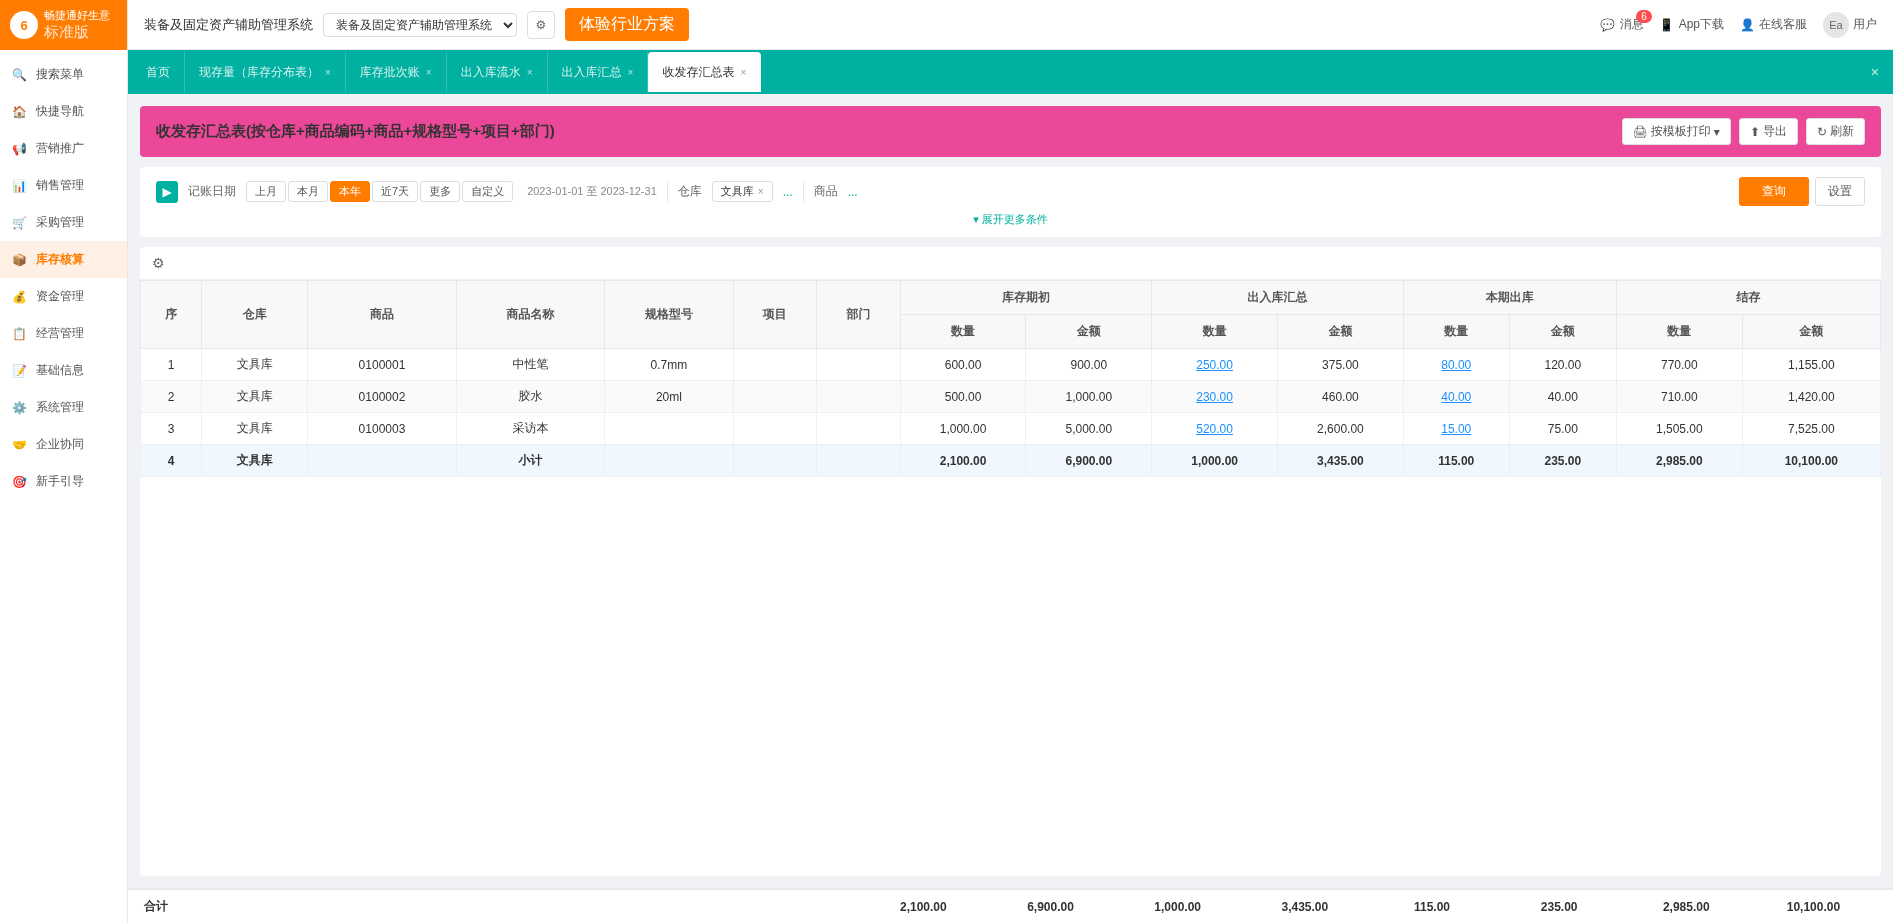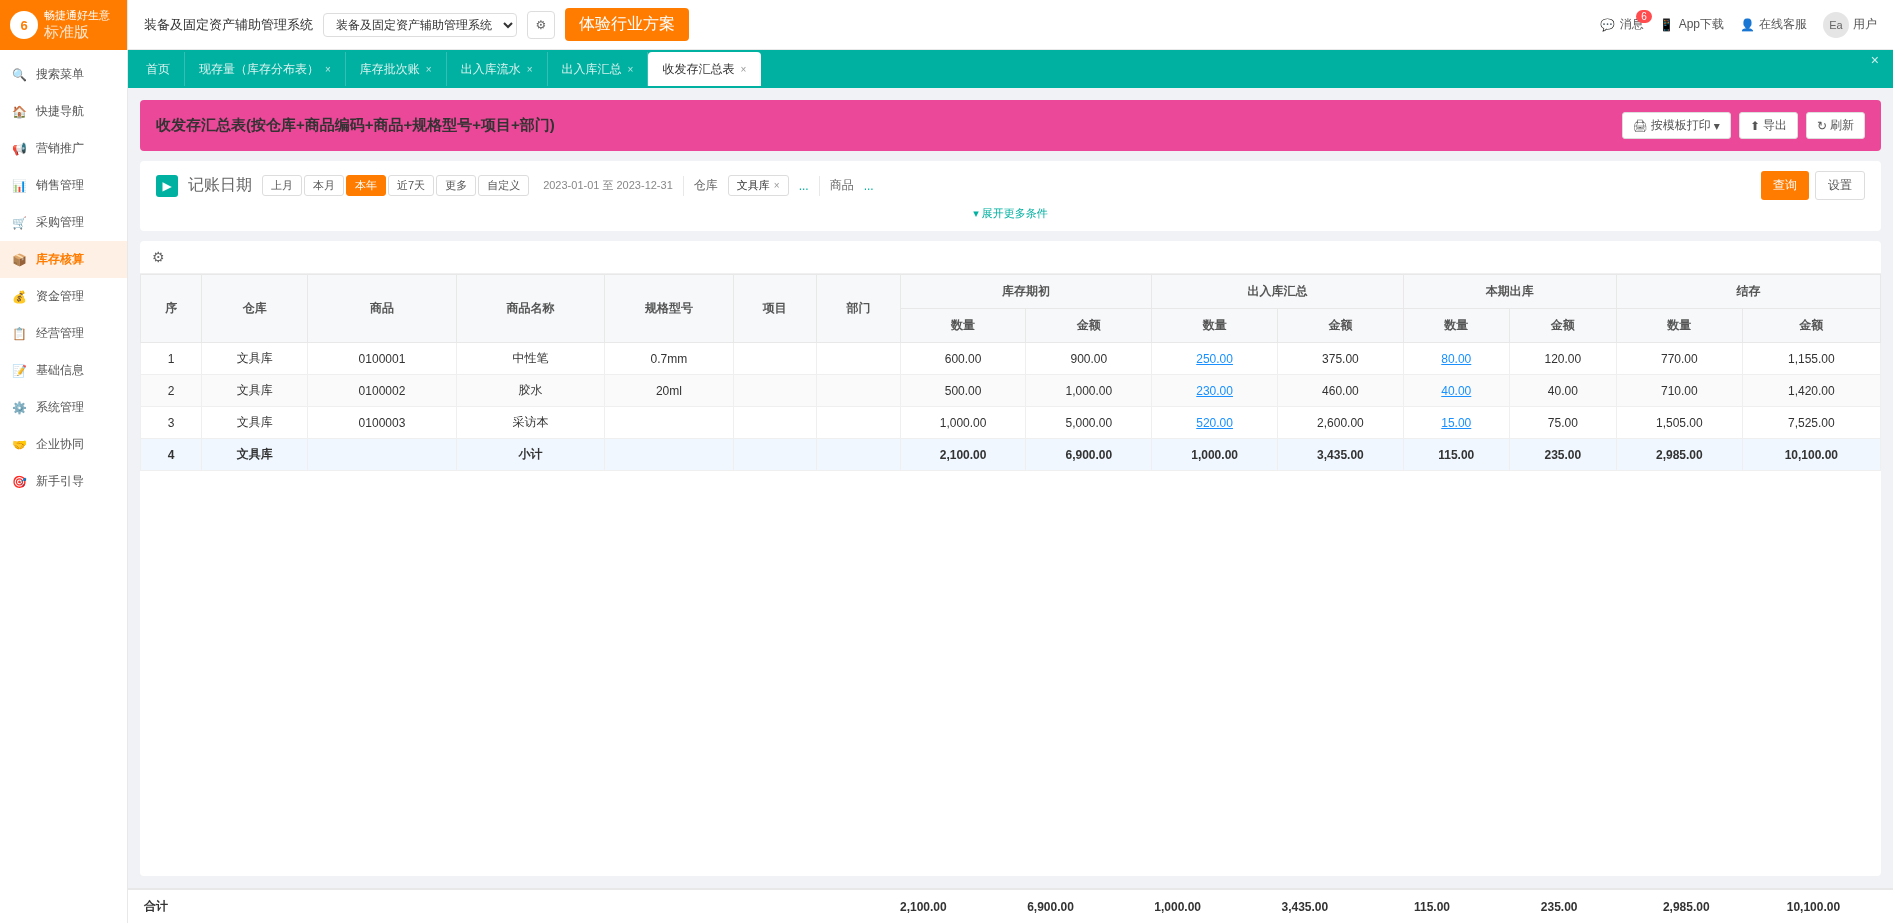--- a/index.html
+++ b/index.html
@@ -25,50 +25,50 @@
     .topbar-title { font-size: 13px; color: #333; }
     .topbar-select { border: 1px solid #ddd; border-radius: 4px; padding: 3px 8px; font-size: 12px; color: #333; background: #fff; }
     .topbar-gear { width: 28px; height: 28px; border: 1px solid #ddd; border-radius: 4px; display: flex; align-items: center; justify-content: center; cursor: pointer; color: #666; }
     .topbar-trial { background: #ff7c00; color: #fff; border: none; border-radius: 4px; padding: 6px 14px; font-size: 16px; cursor: pointer; }
     .topbar-right { display: flex; align-items: center; gap: 16px; }
     .topbar-action { display: flex; align-items: center; gap: 4px; font-size: 12px; color: #555; cursor: pointer; position: relative; }
     .badge { background: #ff4d4f; color: #fff; border-radius: 8px; padding: 1px 5px; font-size: 10px; position: absolute; top: -6px; right: -8px; }
     .user-avatar { width: 26px; height: 26px; background: #e5e5e5; border-radius: 50%; display: flex; align-items: center; justify-content: center; font-size: 11px; color: #666; }
 
     
-    .tabs { background: #00b0a0; display: flex; align-items: flex-start; height: 38px; padding: 2px 4px; }
+    .tabs { background: #00b0a0; display: flex; align-items: center; height: 44px; padding: 2px 4px; }
     .tab { display: flex; align-items: center; gap: 4px; padding: 0 14px; height: 100%; font-size: 12px; color: rgba(255,255,255,0.85); cursor: pointer; border-right: 1px solid rgba(255,255,255,0.2); white-space: nowrap; }
     .tab.active { background: #fff; color: #333; border-radius: 4px 4px 0 0; }
     .tab-close { font-size: 10px; color: rgba(255,255,255,0.7); margin-left: 2px; cursor: pointer; }
     .tab.active .tab-close { color: #999; }
     .tab-close-main { color: rgba(255,255,255,0.8); margin-left: auto; padding: 0 8px; font-size: 14px; cursor: pointer; }
 
     
     .content { flex: 1; overflow-y: auto; background: #f0f2f5; padding: 12px; display: flex; flex-direction: column; gap: 10px; }
 
     
     .page-header { background: #ec4899; padding: 12px 16px; border-radius: 4px; }
     .page-title { font-size: 15px; font-weight: bold; color: #333; margin-bottom: 0; }
 
     
     .filter-bar { background: #fff; padding: 10px 16px; border-radius: 4px; }
     .filter-row { display: flex; align-items: center; gap: 10px; flex-wrap: wrap; }
     .filter-toggle { width: 22px; height: 22px; background: #00b0a0; color: #fff; border-radius: 3px; display: flex; align-items: center; justify-content: center; cursor: pointer; font-size: 12px; flex-shrink: 0; }
-    .filter-label { color: #666; font-size: 16px; white-space: nowrap; }
+    .filter-label { color: #666; font-size: 12px; white-space: nowrap; }
     .date-options { display: flex; align-items: center; gap: 2px; }
     .date-btn { padding: 2px 8px; border: 1px solid #ddd; border-radius: 3px; background: #fff; font-size: 11px; cursor: pointer; color: #555; }
     .date-btn.active { background: #ff7c00; color: #fff; border-color: #ff7c00; }
     .date-range { font-size: 11px; color: #888; margin-left: 4px; }
     .filter-divider { width: 1px; height: 20px; background: #e8e8e8; }
     .warehouse-label { color: #666; font-size: 12px; }
     .warehouse-tag { background: #fff; border: 1px solid #ddd; border-radius: 3px; padding: 2px 8px; font-size: 11px; display: flex; align-items: center; gap: 4px; }
     .warehouse-tag-close { color: #999; cursor: pointer; font-size: 10px; }
     .ellipsis-btn { color: #00b0a0; cursor: pointer; font-size: 12px; }
     .goods-label { color: #666; font-size: 12px; }
-    .query-btn { background: #ff7c00; color: #fff; border: none; border-radius: 3px; padding: 5px 12px; font-size: 12px; cursor: pointer; }
+    .query-btn { background: #ff7c00; color: #fff; border: none; border-radius: 3px; padding: 5px 23px; font-size: 12px; cursor: pointer; }
     .setting-btn { background: #fff; border: 1px solid #ddd; color: #555; border-radius: 3px; padding: 5px 12px; font-size: 12px; cursor: pointer; }
     .expand-row { display: flex; justify-content: center; margin-top: 6px; }
     .expand-btn { color: #00b0a0; font-size: 11px; cursor: pointer; display: flex; align-items: center; gap: 3px; border: none; background: none; }
 
     
     .table-section { background: #fff; border-radius: 4px; overflow: hidden; flex: 1; }
     .table-toolbar { display: flex; align-items: center; padding: 8px 12px; border-bottom: 1px solid #f0f0f0; gap: 8px; }
     .table-toolbar-icon { color: #666; cursor: pointer; font-size: 14px; }
 
     .data-table { width: 100%; border-collapse: collapse; font-size: 12px; }

